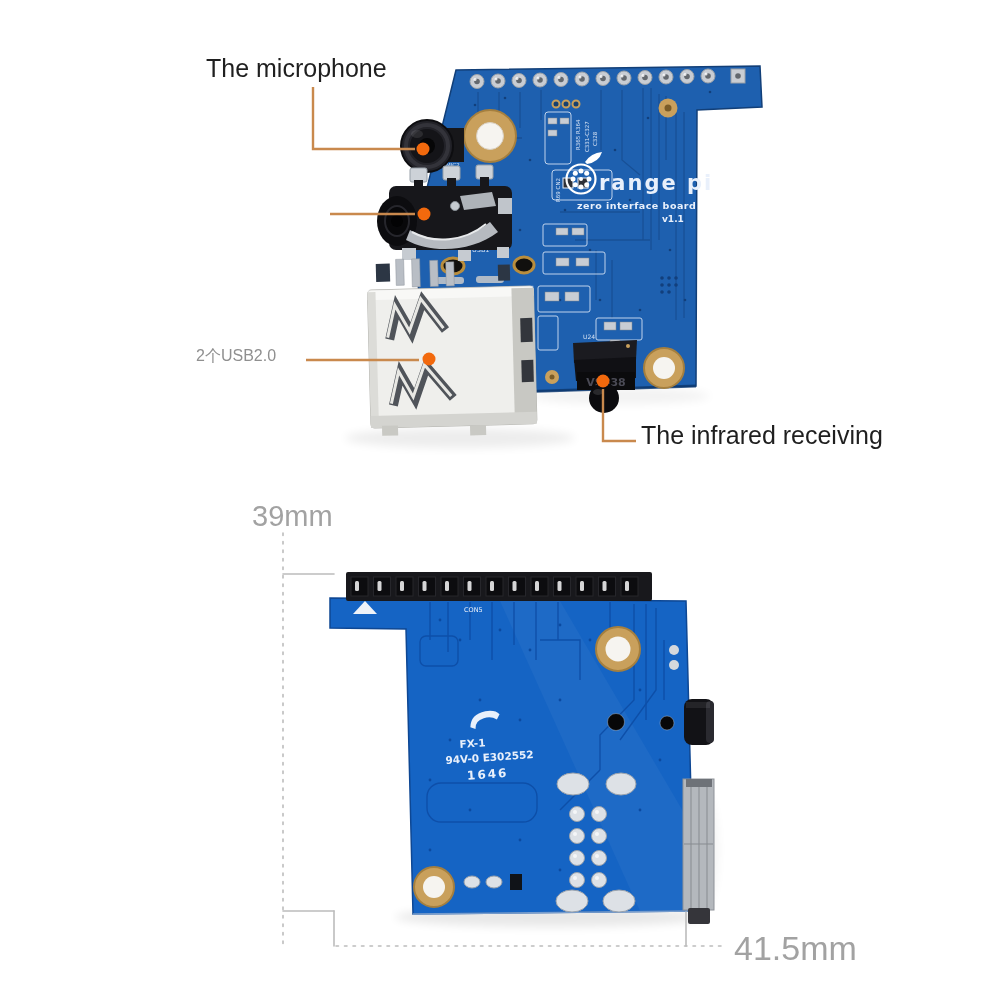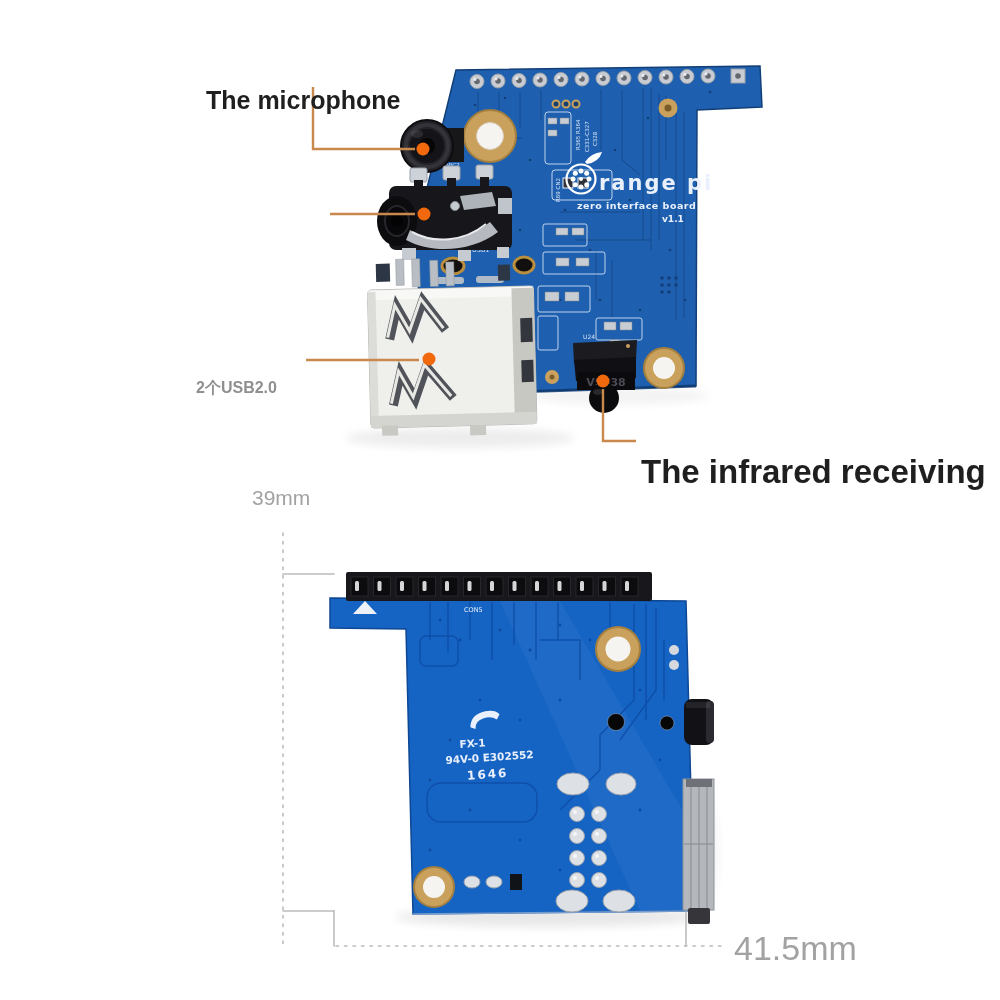--- a/index.html
+++ b/index.html
@@ -1,25 +1,25 @@
 <!DOCTYPE html>
 <html style="--front-board: #1e60af; --front-trace: #174e92; --back-board: #1564c4; --back-trace: #0d4da6; --gold: #c9a05c; --silkscreen: #e9f0fb; --annotation-line: #c9894d; --annotation-dot: #f2690d; --dimension-line: #bcbcbc; --label-dark: #1f1f1f; --label-gray: #8f8f8f; --dimension-text: #a2a2a2; --background: #ffffff;"><head>
 <meta charset="utf-8">
 <style>
   html,body{margin:0;padding:0;background:#fff;}
   .canvas{position:relative;width:1000px;height:1000px;background:var(--background,#fff);
           font-family:"Liberation Sans","DejaVu Sans",sans-serif;overflow:hidden;}
   .canvas svg{position:absolute;left:0;top:0;}
-  .label{position:absolute;color:var(--label-dark);font-weight:700;white-space:nowrap;margin-top:32px;}
+  .label{position:absolute;color:var(--label-dark);font-weight:400;white-space:nowrap;}
   .label-mic{left:206px;top:54px;font-size:25px;}
   .label-av{left:58px;top:185px;width:272px;text-align:center;font-size:24px;line-height:29px;white-space:normal;}
   .label-usb{left:196px;top:346px;font-size:16px;color:var(--label-gray);}
-  .label-ir{left:641px;top:421px;font-size:33px;}
+  .label-ir{left:641px;top:421px;font-size:25px;}
   .dim-label{position:absolute;color:var(--dimension-text);font-weight:400;white-space:nowrap;}
-  .dim-39{left:252px;top:486px;font-size:21px;}
+  .dim-39{left:252px;top:500px;font-size:29px;}
   .dim-415{left:734px;top:929px;font-size:34px;}
   .silk{font-family:"DejaVu Sans",sans-serif;fill:var(--silkscreen);}
 </style>
 </head>
 <body>
 
 <div class="canvas">
 
 <svg width="1000" height="1000" viewBox="0 0 1000 1000">
   <defs>

